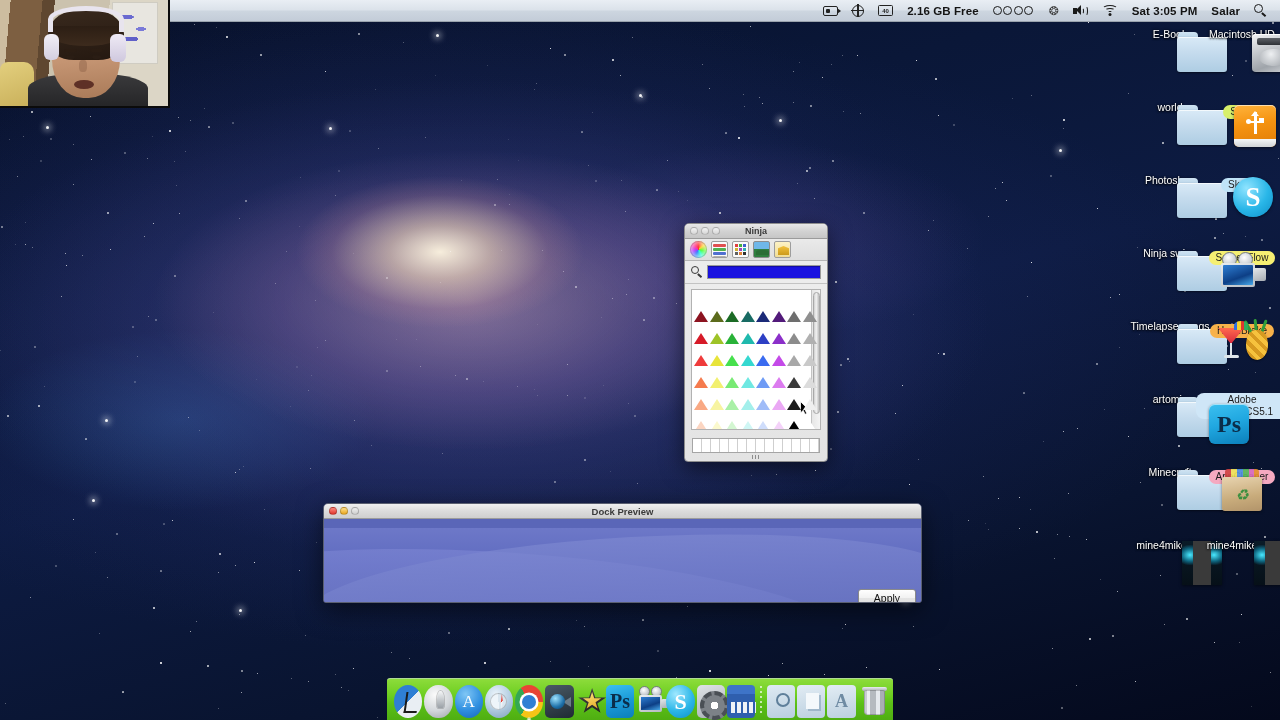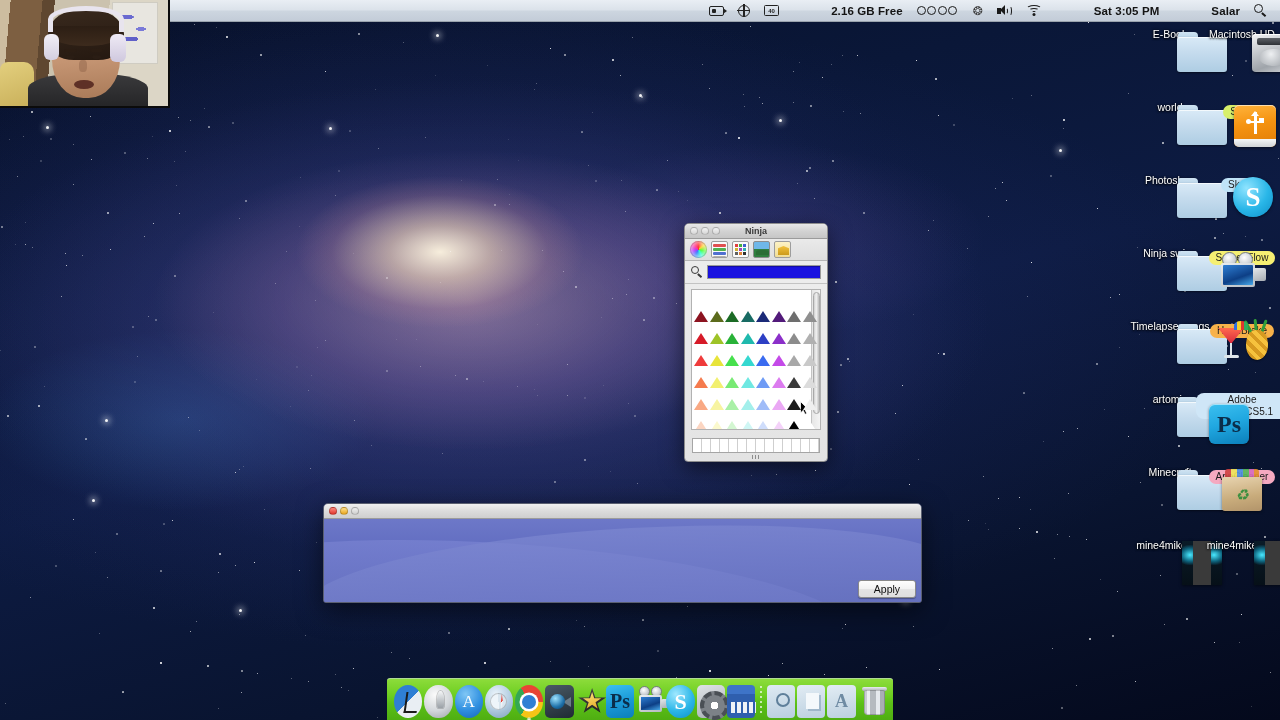--- a/index.html
+++ b/index.html
@@ -29,21 +29,21 @@
   
   #menubar{
     position:absolute; left:0; top:0; width:1280px; height:22px;
     background:linear-gradient(180deg,#e9eef4 0%,#dbe2ea 48%,#cdd6e0 52%,#c3ccd8 100%);
     border-bottom:1px solid #9aa3ad;
     display:flex; align-items:center; justify-content:flex-end;
     font-size:11.5px; color:#141414; z-index:40;
     padding-right:6px;
   }
   #menubar .mi{ display:flex; align-items:center; padding:0 7px; height:22px; line-height:22px; white-space:nowrap; }
-  #menubar .mi.txt{ font-weight:bold; letter-spacing:.1px;margin-left:38px; }
+  #menubar .mi.txt{ font-weight:bold; letter-spacing:.1px; }
   .ic-screen{
     width:15px;height:10px;border:1.6px solid #222;border-radius:2px;position:relative;
   }
   .ic-screen:after{content:'';position:absolute;right:-4px;top:1px;border-left:4px solid #222;border-top:3px solid transparent;border-bottom:3px solid transparent;}
   .ic-screen:before{content:'';position:absolute;left:2px;top:2.2px;width:4px;height:4px;background:#222;border-radius:1px;}
   .ic-target{
     width:12px;height:12px;border:1.6px solid #222;border-radius:50%;position:relative;
   }
   .ic-target:before{content:'';position:absolute;left:4.2px;top:-2px;width:1.6px;height:13px;background:#222;}
   .ic-target:after{content:'';position:absolute;top:4.2px;left:-2px;height:1.6px;width:13px;background:#222;}
@@ -250,21 +250,21 @@
     background:linear-gradient(180deg,#f0f0f0 0%,#dcdcdc 50%,#cfcfcf 100%);
     border-bottom:1px solid #9b9b9b; position:relative; display:flex; align-items:center;
   }
   #dockprev .titlebar .tlabel{
     position:absolute;left:0;right:0;text-align:center;font-size:9.5px;color:#3a3a3a;font-weight:bold;
   }
   .tl.red{ background:linear-gradient(180deg,#ff8a80,#e0362b); }
   .tl.ylw{ background:linear-gradient(180deg,#ffe08a,#e9a61f); }
   .tl.gray{ background:linear-gradient(180deg,#efefef,#cfcfcf); }
   #dockprev .canvas{
-    position:absolute; left:0; top:15px; width:599px; height:85px;
+    position:absolute; left:0; top:24px; width:599px; height:85px;
     background:linear-gradient(180deg,#6d78c8 0%,#5e6abf 35%,#58
     64b9 60%,#525ead 100%);
     overflow:hidden;
   }
   #dockprev .canvas .wave{
     position:absolute; left:-20px; bottom:-34px; width:660px; height:110px;
     background:linear-gradient(180deg,#7c87d0,#6a75c4);
     border-radius:50% 50% 0 0 / 62px 62px 0 0;
     transform:rotate(-3.2deg);
     opacity:.72;
@@ -1089,20 +1089,21 @@
   <div id="resizegrip"></div>
 </div>
 
 <div id="dockprev">
   <div class="titlebar">
     <div class="trafficlights">
       <span class="tl red"></span>
       <span class="tl ylw"></span>
       <span class="tl gray"></span>
     </div>
+    <div class="tlabel">Dock Preview</div>
   </div>
   <div class="canvas" style="background: linear-gradient(rgb(109, 120, 200) 0%, rgb(94, 106, 191) 45%, rgb(82, 94, 173) 100%);">
     <div class="wave2"></div>
     <div class="wave"></div>
     <div id="applybtn">Apply</div>
   </div>
 </div>
 
 <div id="dock" style="background: linear-gradient(rgb(141, 220, 59) 0%, rgb(111, 207, 34) 38%, rgb(91, 192, 23) 60%, rgb(79, 174, 18) 100%);">
   <div class="dk circ dk-finder">

